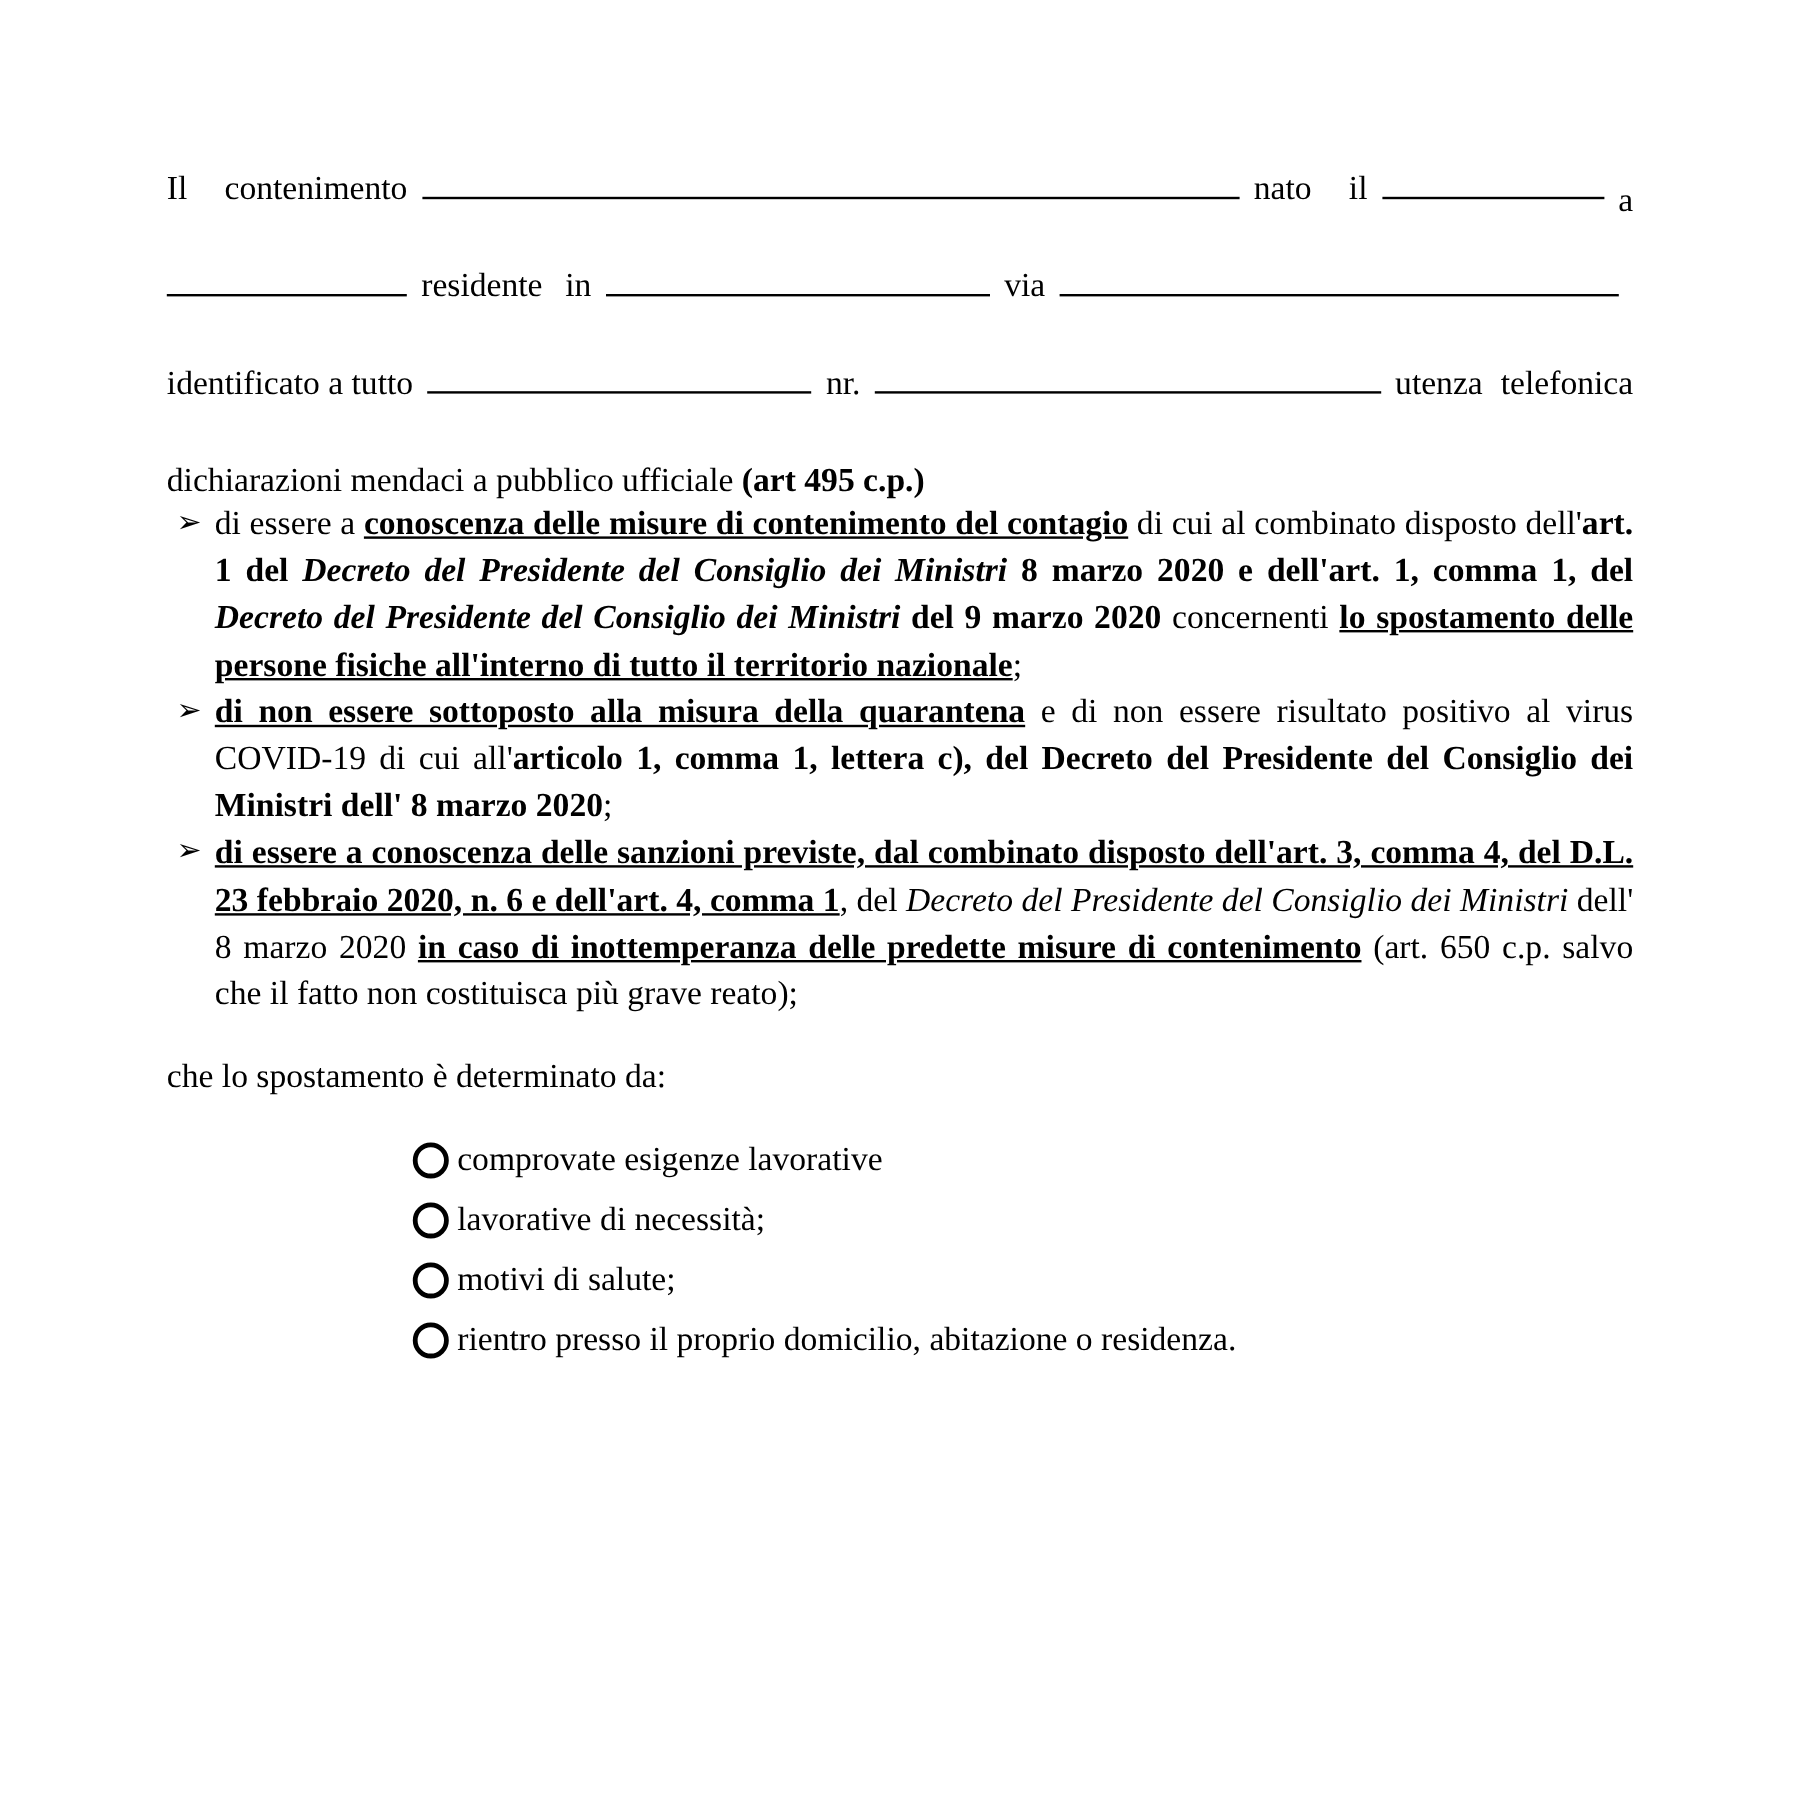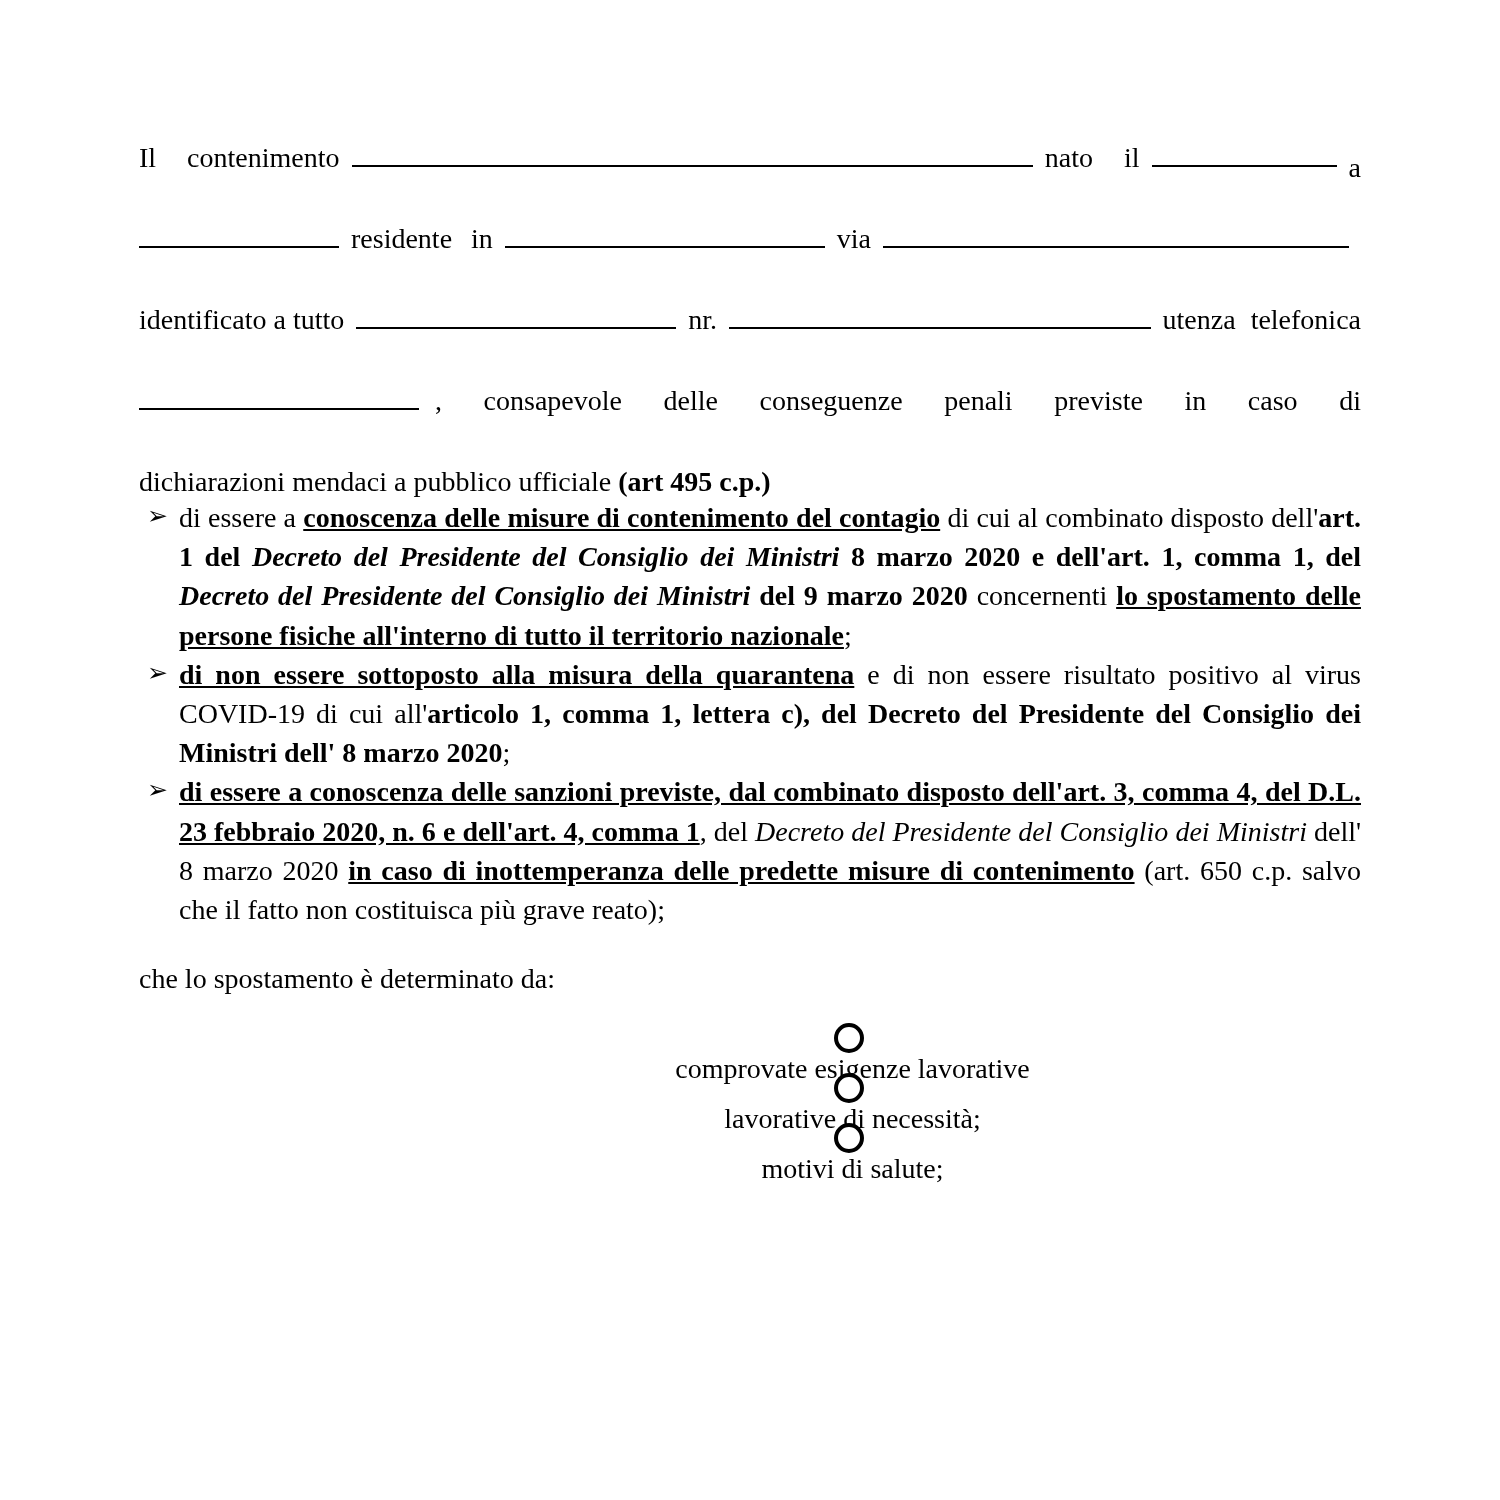--- a/index.html
+++ b/index.html
@@ -66,21 +66,21 @@
     font-family: "DejaVu Sans", sans-serif;
   }
   .btext {
     flex: 1 1 auto;
     margin: 0;
     text-align: justify;
     line-height: 1.4;
   }
   .lead { margin: 34px 0 0 0; }
   .options { margin: 28px 0 0 205px; }
-  .option { display: flex; align-items: center; height: 50px; flex-direction: column; }
+  .option { display: flex; align-items: center; height: 50px; }
   .radio {
     width: 30px;
     height: 30px;
     flex: 0 0 30px;
     border: 4px solid #000;
     border-radius: 50%;
     background: #fff;
     margin-right: 7px;
   }
 </style>
@@ -106,24 +106,20 @@
   </div>
 
   <div class="formline">
     <span>identificato a tutto</span>
     <span class="blank w320"></span>
     <span>nr.</span>
     <span class="blank grow"></span>
     <span class="ws-m">utenza telefonica</span>
   </div>
 
-  <div class="formline" style="margin-top: 18px;">
-    <span class="blank w280"></span>
-    <span class="justify">, consapevole delle conseguenze penali previste in caso di</span>
-  </div>
 
   <p class="plainline"><span>dichiarazioni mendaci a pubblico ufficiale </span><span class="b">(art 495 c.p.)</span></p>
 
 
   <div class="decl-list">
 
     <div class="bullet">
       <span class="marker">➢</span>
       <p class="btext"><span>di essere a </span><span style="font-weight: bold; text-decoration: underline;">conoscenza delle misure di contenimento del contagio</span><span> di cui al combinato disposto dell'</span><span style="font-weight: bold;">art. 1 del </span><span style="font-weight: bold; font-style: italic;">Decreto del Presidente del Consiglio dei Ministri</span><span style="font-weight: bold;"> 8 marzo 2020 e dell'art. 1, comma 1, del </span><span style="font-weight: bold; font-style: italic;">Decreto del Presidente del Consiglio dei Ministri</span><span style="font-weight: bold;"> del 9 marzo 2020</span><span> concernenti </span><span style="font-weight: bold; text-decoration: underline;">lo spostamento delle persone fisiche all'interno di tutto il territorio nazionale</span><span>;</span></p>
     </div>
@@ -152,16 +148,20 @@
     <div class="option">
       <span class="radio"></span>
       <span>lavorative di necessità;</span>
     </div>
 
     <div class="option">
       <span class="radio"></span>
       <span>motivi di salute;</span>
     </div>
 
+    <div class="option">
+      <span class="radio"></span>
+      <span>rientro presso il proprio domicilio, abitazione o residenza.</span>
+    </div>
 
   </div>
 
 </div>
 
 </body></html>

